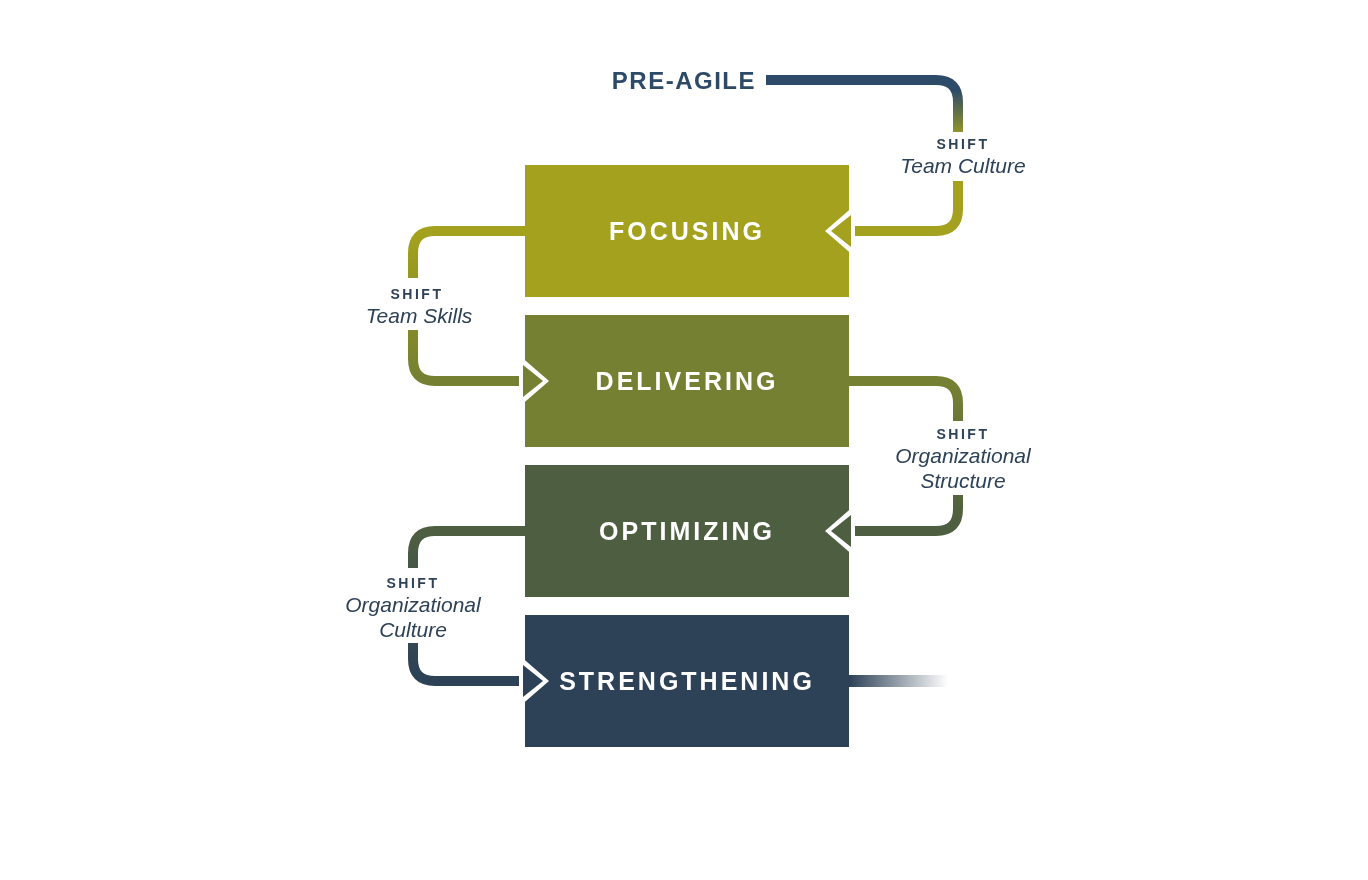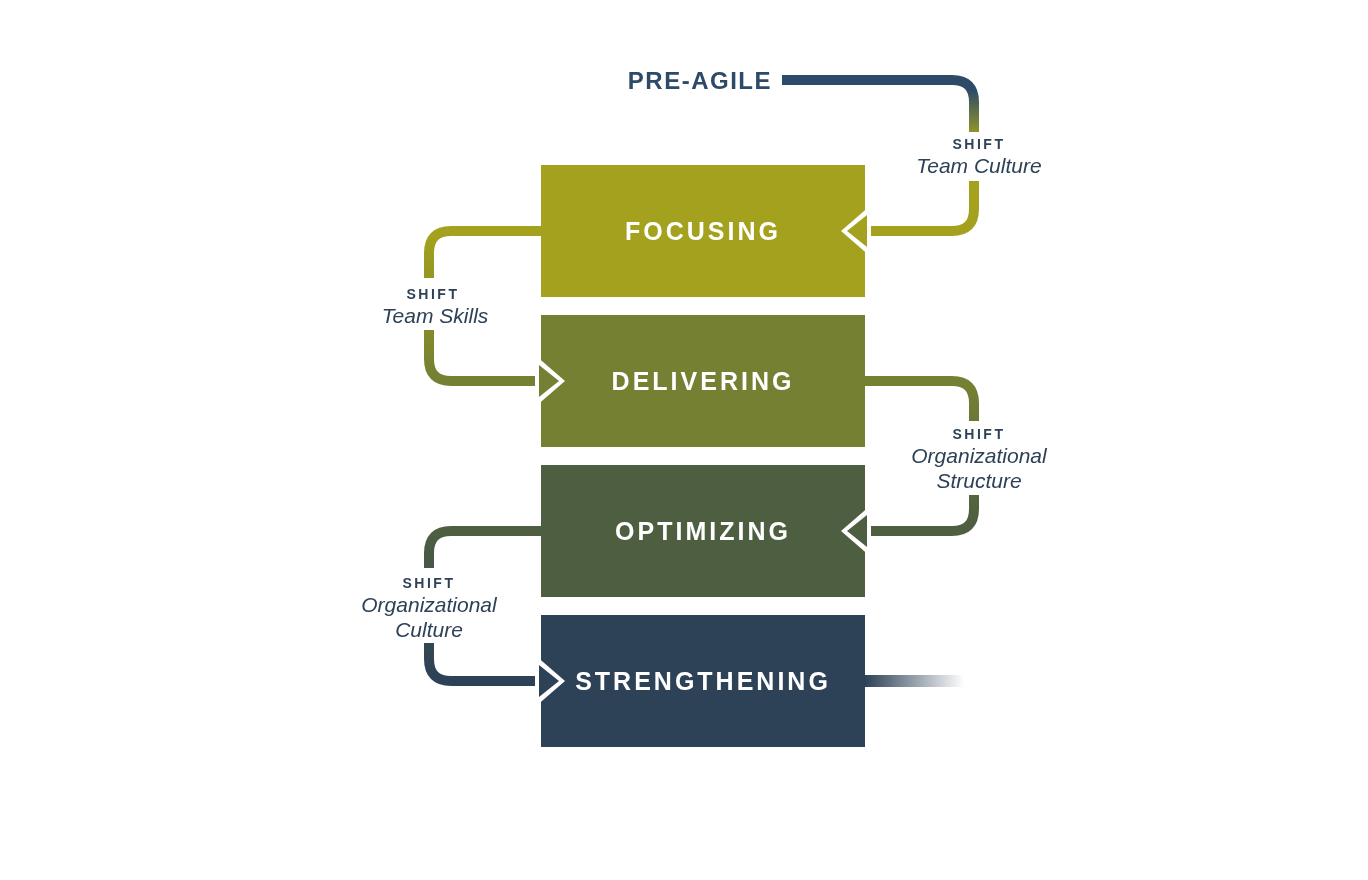--- a/index.html
+++ b/index.html
@@ -7,21 +7,20 @@
     padding: 0;
     width: 1368px;
     height: 880px;
     background: #ffffff;
     overflow: hidden;
     font-family: "Liberation Sans", sans-serif;
   }
   .stage-wrap {
     width: 1184px;
     height: 880px;
-    margin-left: 16px;
   }
   svg text {
     font-family: "Liberation Sans", sans-serif;
   }
   .t-title {
     font-size: 24px;
     font-weight: bold;
     letter-spacing: 1.5px;
     fill: #2d4a68;
   }

